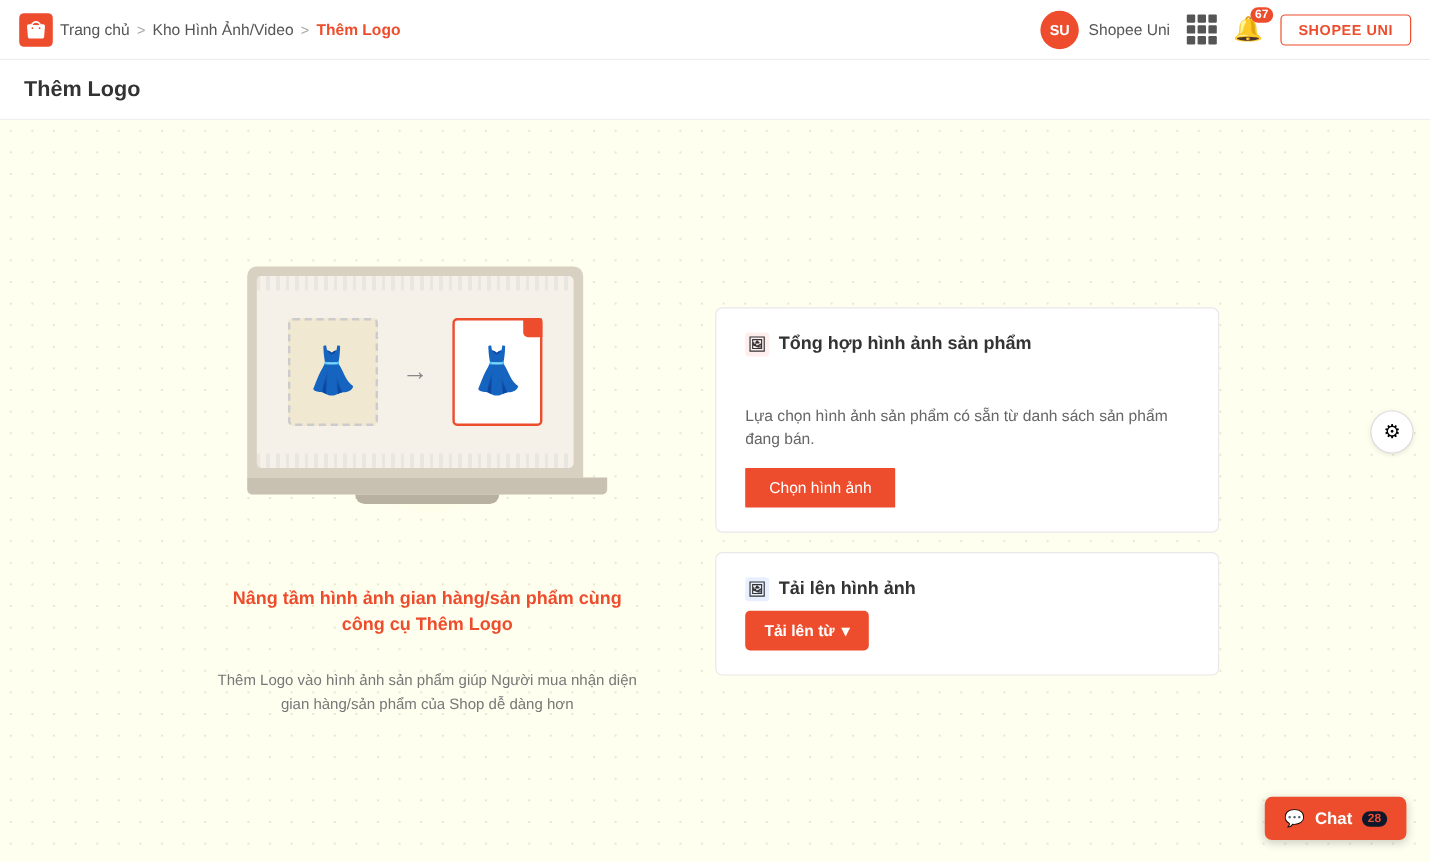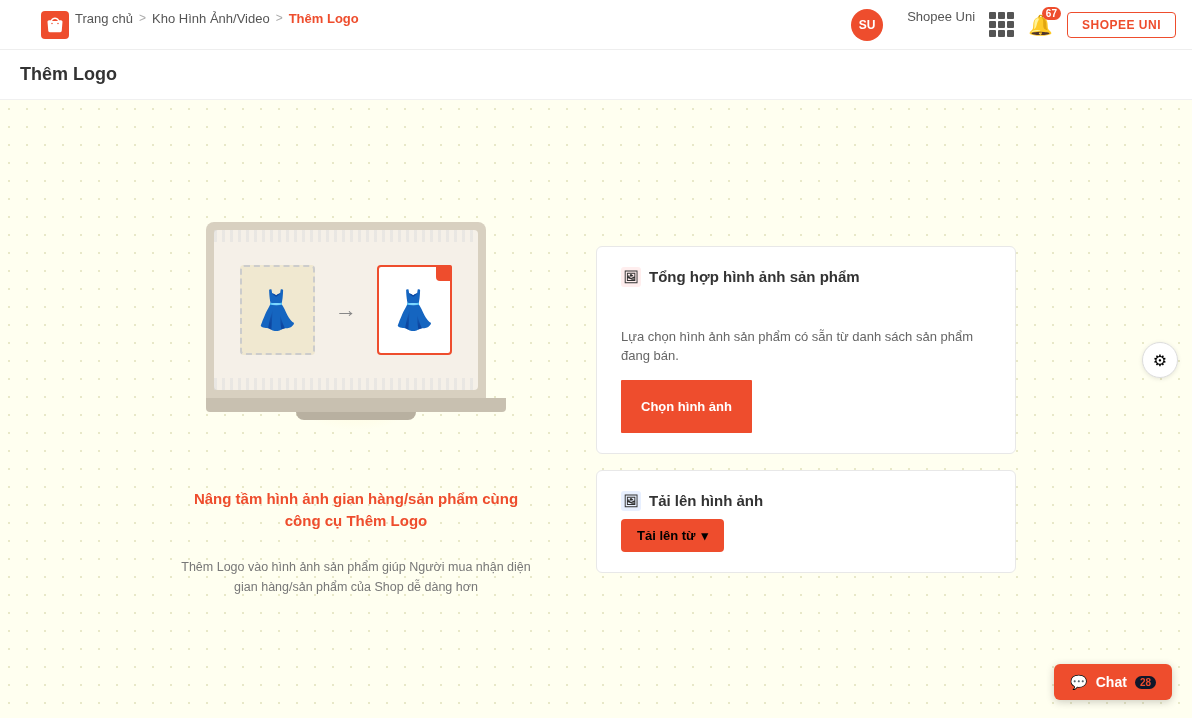--- a/index.html
+++ b/index.html
@@ -10,25 +10,24 @@
       height: 50px;
       background: #fff;
       border-bottom: 1px solid #eee;
       display: flex;
       align-items: center;
       padding: 0 16px;
       justify-content: space-between;
     }
     .nav-left {
       display: flex;
-      align-items: flex-start;
+      align-items: center;
       gap: 6px;
       font-size: 13px;
       color: #555;
-      margin-left: 25px;
     }
     .nav-logo {
       width: 28px;
       height: 28px;
       background: #ee4d2d;
       border-radius: 4px;
       display: flex;
       align-items: center;
       justify-content: center;
     }
@@ -36,21 +35,22 @@
     .nav-breadcrumb-sep { color: #aaa; font-size: 12px; }
     .nav-breadcrumb-link { color: #555; text-decoration: none; cursor: pointer; }
     .nav-breadcrumb-current { color: #ee4d2d; font-weight: 600; }
     .nav-right {
       display: flex;
       align-items: center;
       gap: 14px;
     }
     .shopee-uni {
       display: flex;
-      gap: 24px;
+      align-items: center;
+      gap: 8px;
       font-size: 13px;
       color: #555;
     }
     .uni-avatar {
       width: 32px;
       height: 32px;
       border-radius: 50%;
       background: #ee4d2d;
       display: flex;
       align-items: center;
@@ -284,29 +284,29 @@
       font-size: 13px;
       color: #666;
       margin-bottom: 14px;
       line-height: 1.5;
       margin-top: 40px;
     }
     .btn-primary {
       background: #ee4d2d;
       color: white;
       border: none;
-      padding: 19px 20px;
+      padding: 9px 20px;
       border-radius: 1px;
       font-size: 13px;
-      font-weight: 700;
+      font-weight: 400;
       cursor: pointer;
     }
     .btn-dropdown {
       background: #ee4d2d;
-      color: #000000;
+      color: #ffffff;
       border: none;
       padding: 9px 16px;
       border-radius: 4px;
       font-size: 13px;
       font-weight: 600;
       cursor: pointer;
       display: flex;
       align-items: flex-start;
       gap: 6px;
     }

